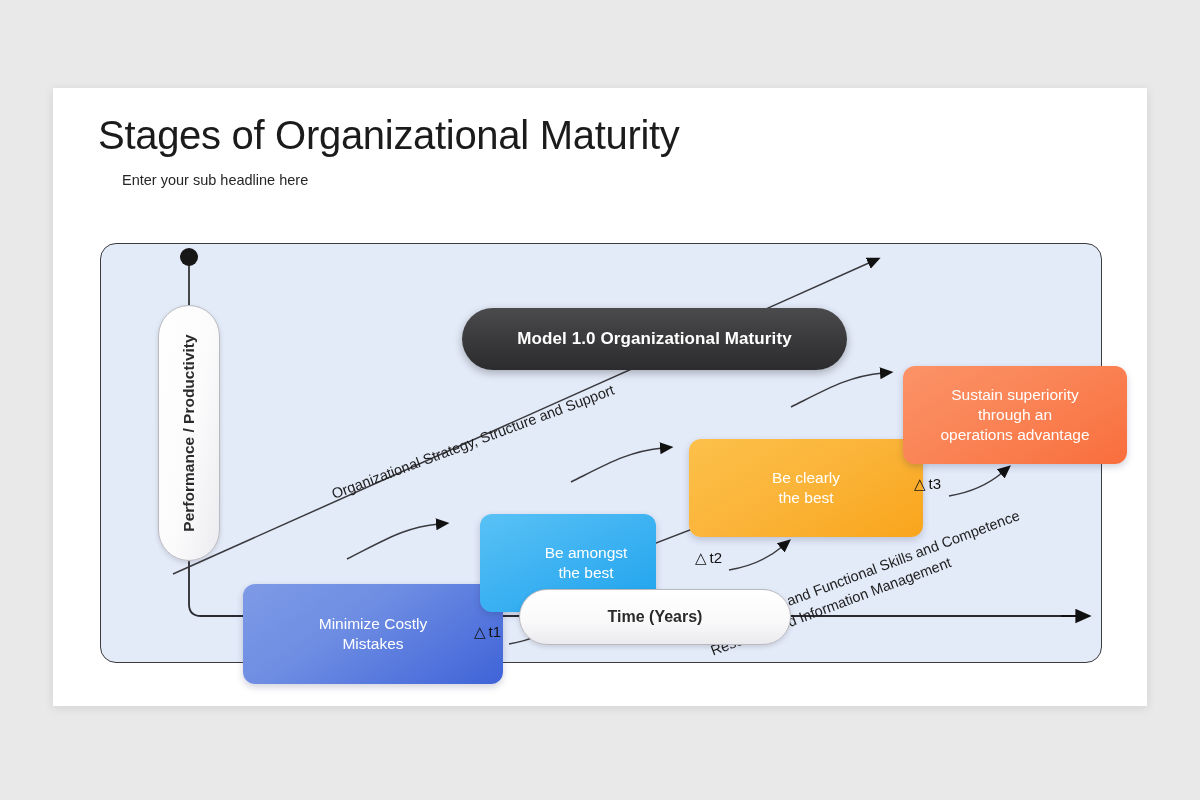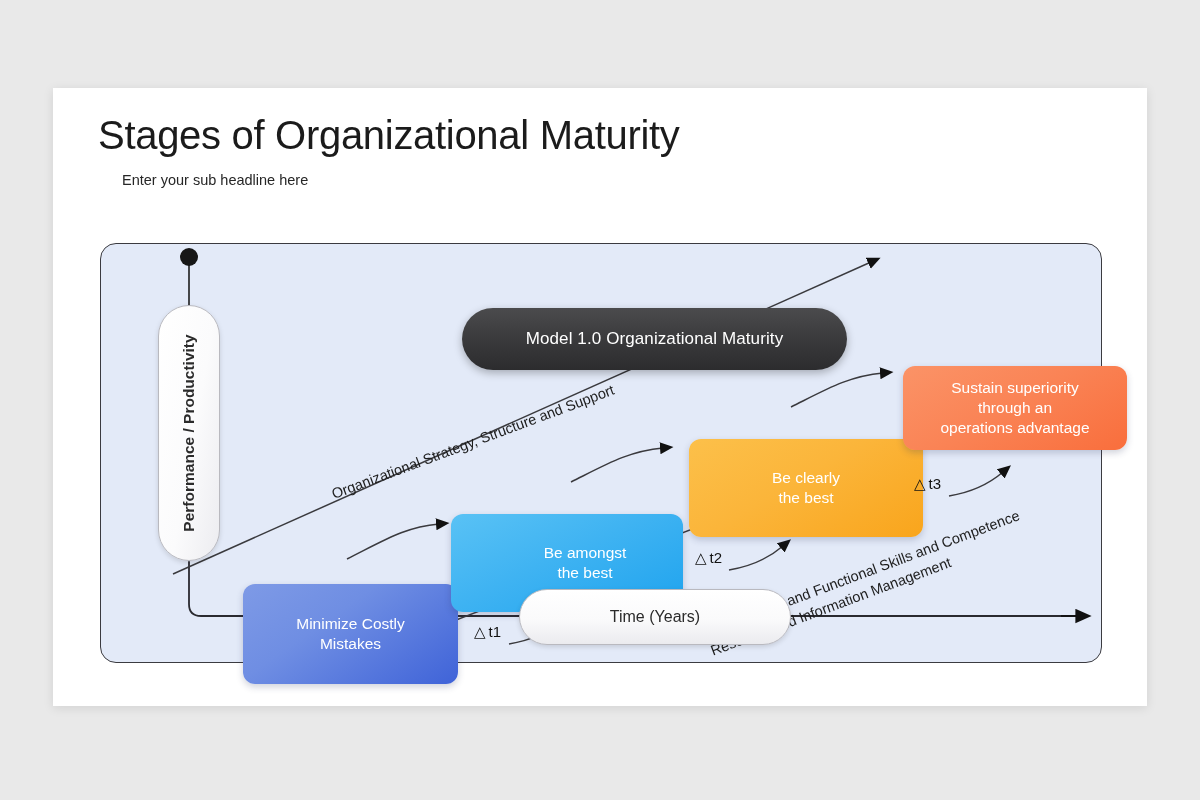--- a/index.html
+++ b/index.html
@@ -40,37 +40,37 @@
     border-radius: 12px;
     display: flex; align-items: center; justify-content: center;
     text-align: center;
     color: #ffffff;
     font-size: 15.5px;
     line-height: 1.28;
     box-shadow: 0 3px 7px rgba(40,50,90,0.22);
     white-space: pre-line;
     padding: 4px 8px;
   }
-  #stage-box-1 { left: 142px; top: 340px; width: 215px; height: 100px;
+  #stage-box-1 { left: 142px; top: 340px; width: 260px; height: 100px;
     background: linear-gradient(145deg,#7e9ae6 0%,#6f8ee3 38%,#3f63d8 100%); }
-  #stage-box-2 { left: 350px; top: 270px; width: 232px; height: 98px;
+  #stage-box-2 { left: 379px; top: 270px; width: 176px; height: 98px;
     background: linear-gradient(155deg,#59c2f5 0%,#3fb3f2 45%,#1ea3ee 100%); padding-left: 44px; }
   #stage-box-3 { left: 588px; top: 195px; width: 234px; height: 98px;
     background: linear-gradient(150deg,#fcc04a 0%,#fbb53a 45%,#f9a51c 100%); }
-  #stage-box-4 { left: 802px; top: 122px; width: 224px; height: 84px;
+  #stage-box-4 { left: 802px; top: 122px; width: 224px; height: 98px;
     background: linear-gradient(150deg,#fb9367 0%,#fa8355 48%,#f96e3c 100%); }
 
   #model-banner {
     position: absolute;
     left: 361px; top: 64px;
     width: 385px; height: 62px;
     border-radius: 31px;
     background: linear-gradient(180deg,#4b4b4d 0%,#3a3a3c 50%,#2c2c2e 100%);
     color: #ffffff;
-    font-size: 17px; font-weight: normal;
+    font-size: 17px; font-weight: bold;
     display: flex; align-items: center; justify-content: center;
     box-shadow: 0 3px 8px rgba(0,0,0,0.28);
     letter-spacing: 0.1px;
   }
 
   #y-axis-pill {
     position: absolute;
     left: 57px; top: 61px;
     width: 62px; height: 256px;
     border-radius: 31px;
@@ -87,21 +87,21 @@
   #x-axis-pill {
     position: absolute;
     left: 418px; top: 345px;
     width: 272px; height: 56px;
     border-radius: 28px;
     background: linear-gradient(180deg,#ffffff 0%,#fafafb 55%,#ebebef 100%);
     border: 1px solid #b9b9bf;
     display: flex; align-items: center; justify-content: center;
     box-shadow: 0 2px 5px rgba(0,0,0,0.13);
   }
-  #x-axis-label { font-size: 16px; font-weight: normal; color: #2b2b2b; white-space: nowrap; }
+  #x-axis-label { font-size: 16px; font-weight: bold; color: #2b2b2b; white-space: nowrap; }
 
   .delta-marker {
     position: absolute;
     display: flex; align-items: center; gap: 3px;
     font-size: 15px; color: #111; white-space: nowrap;
   }
   .delta-marker .tri { font-size: 15px; line-height: 1; }
   #delta-marker-1 { left: 373px; top: 379px; }
   #delta-marker-2 { left: 594px; top: 305px; }
   #delta-marker-3 { left: 813px; top: 231px; }

